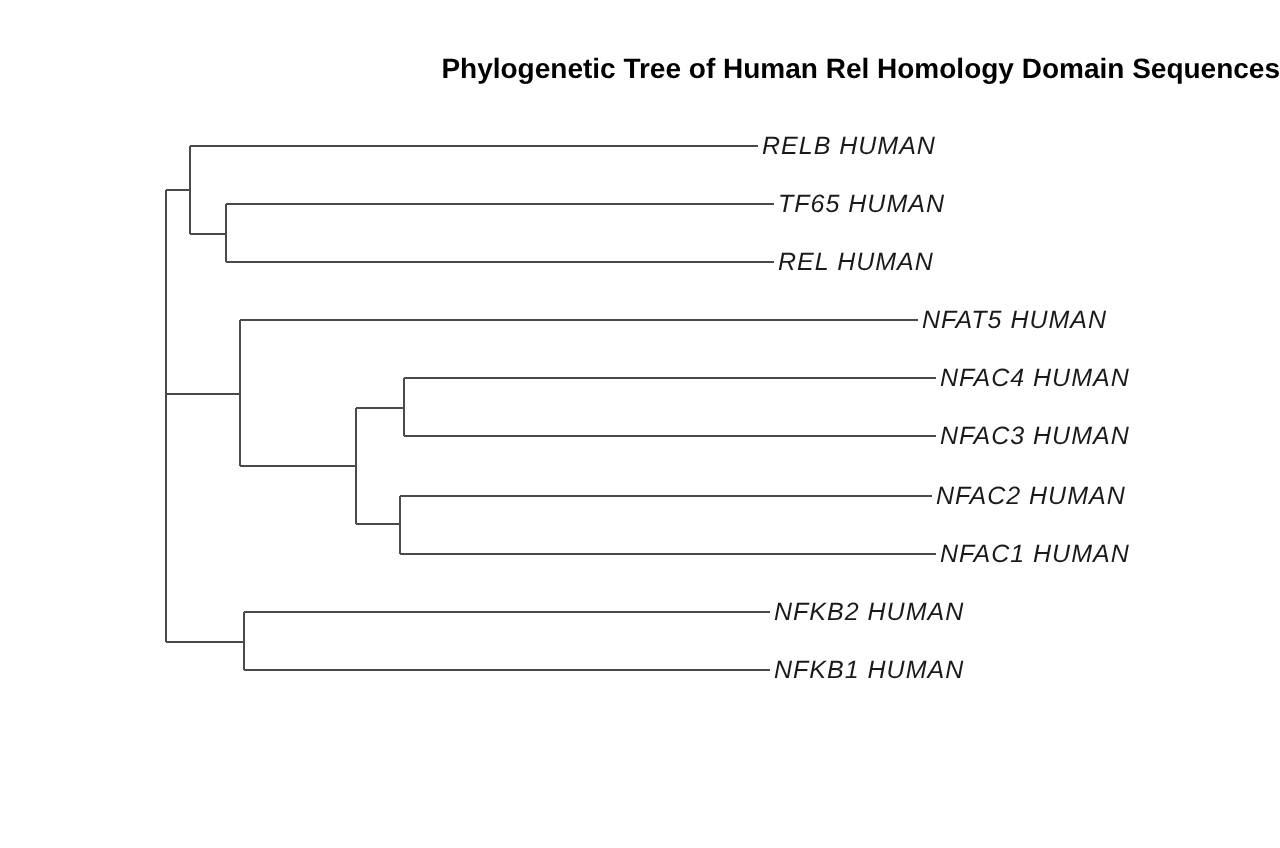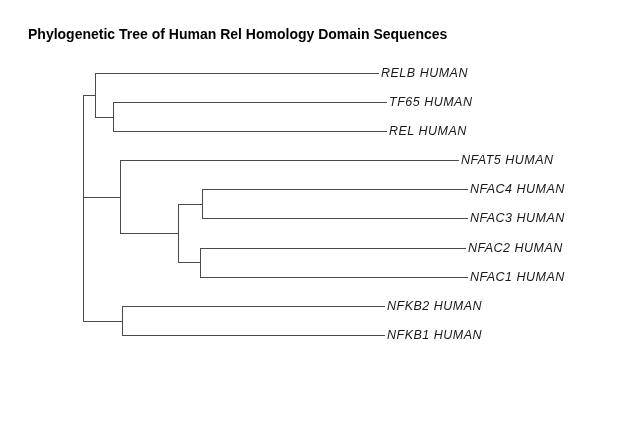--- a/index.html
+++ b/index.html
@@ -13,21 +13,21 @@
     height: 424px;
     background: #ffffff;
     overflow: hidden;
     font-family: "Liberation Sans", sans-serif;
   }
   .figure-title {
     position: absolute;
     top: 26px;
     left: 28px;
     width: 612px;
-    text-align: left;
+    text-align: right;
     font-size: 14px;
     font-weight: bold;
     color: #000000;
     white-space: nowrap;
   }
   #tree-svg {
     position: absolute;
     top: 0;
     left: 0;
     display: block;

